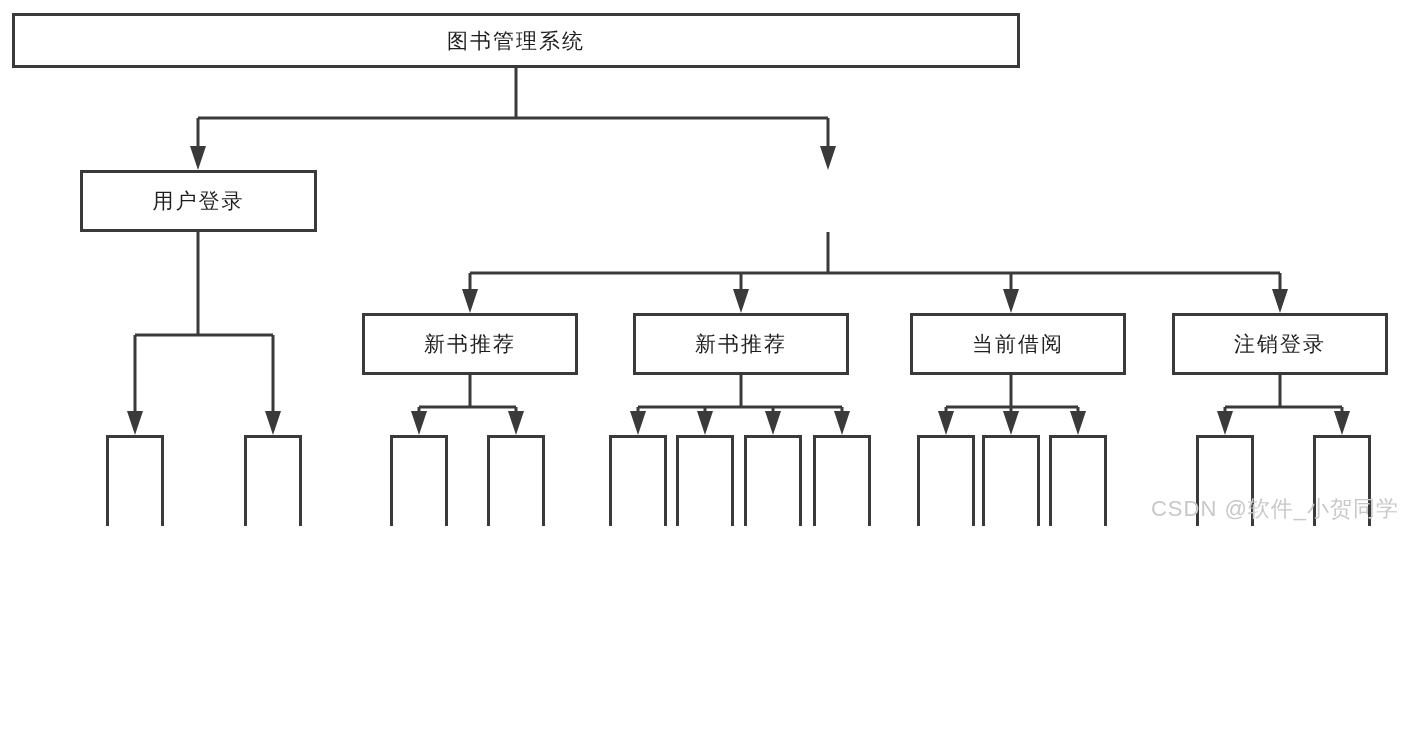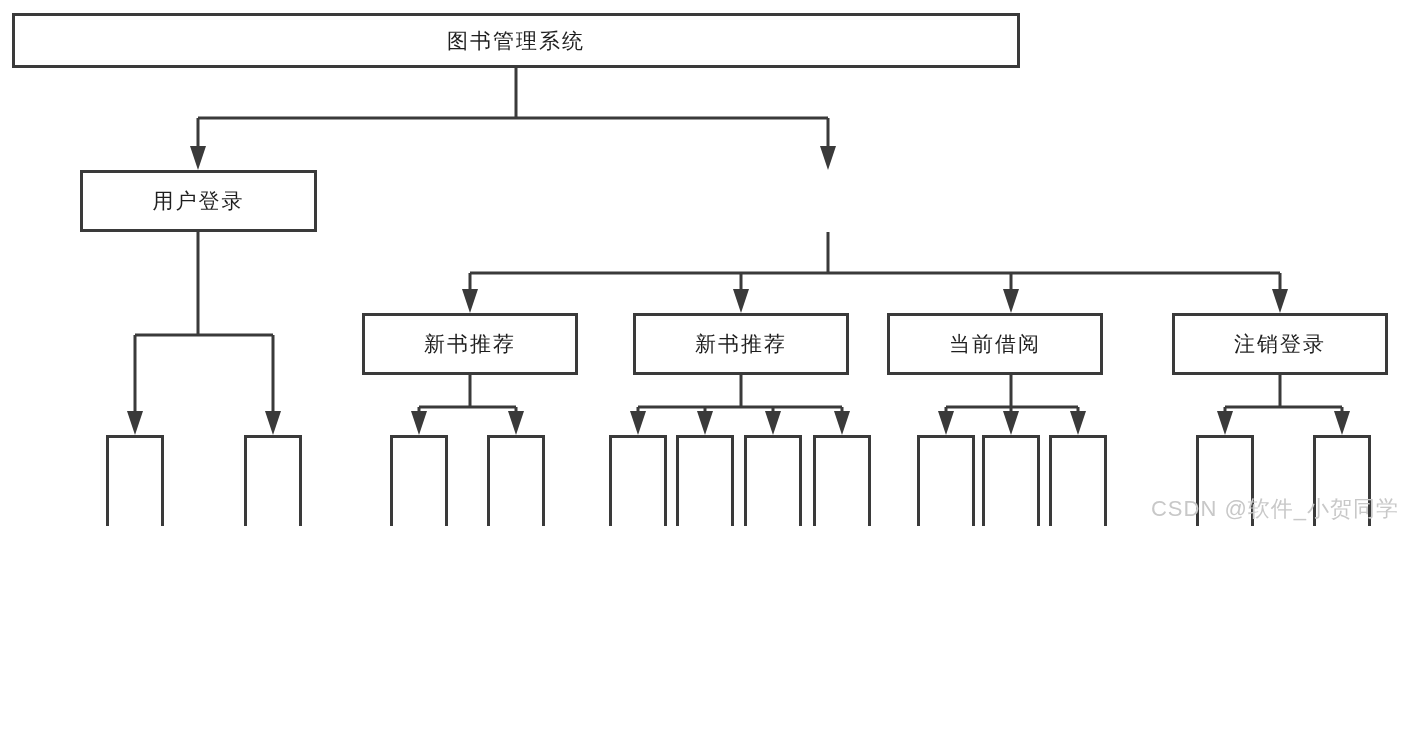--- a/index.html
+++ b/index.html
@@ -51,21 +51,21 @@
     letter-spacing: 2px;
     white-space: nowrap;
   }
   .node.root  { left: 12px;  top: 13px;  width: 1008px; height: 55px; }
   .node.lvl2, .node.lvl3 { height: 62px; width: 237px; top: 170px; }
   .node.b-user-login { left: 80px; }
   .node.b-book-mgmt  { left: 710px; }
   .node.lvl3 { top: 313px; width: 216px; }
   .node.g-recommend { left: 362px; }
   .node.g-borrow    { left: 633px; }
-  .node.g-current   { left: 887px; font-family: Liberation Serif, serif; }
+  .node.g-current   { left: 910px; font-family: Liberation Serif, serif; }
   .node.g-records   { left: 1172px; }
   .node.leaf {
     top: 435px;
     width: 58px;
     height: 300px;
     writing-mode: vertical-rl;
     text-orientation: mixed;
     font-size: 25px;
     letter-spacing: 7px;
     line-height: 1;

